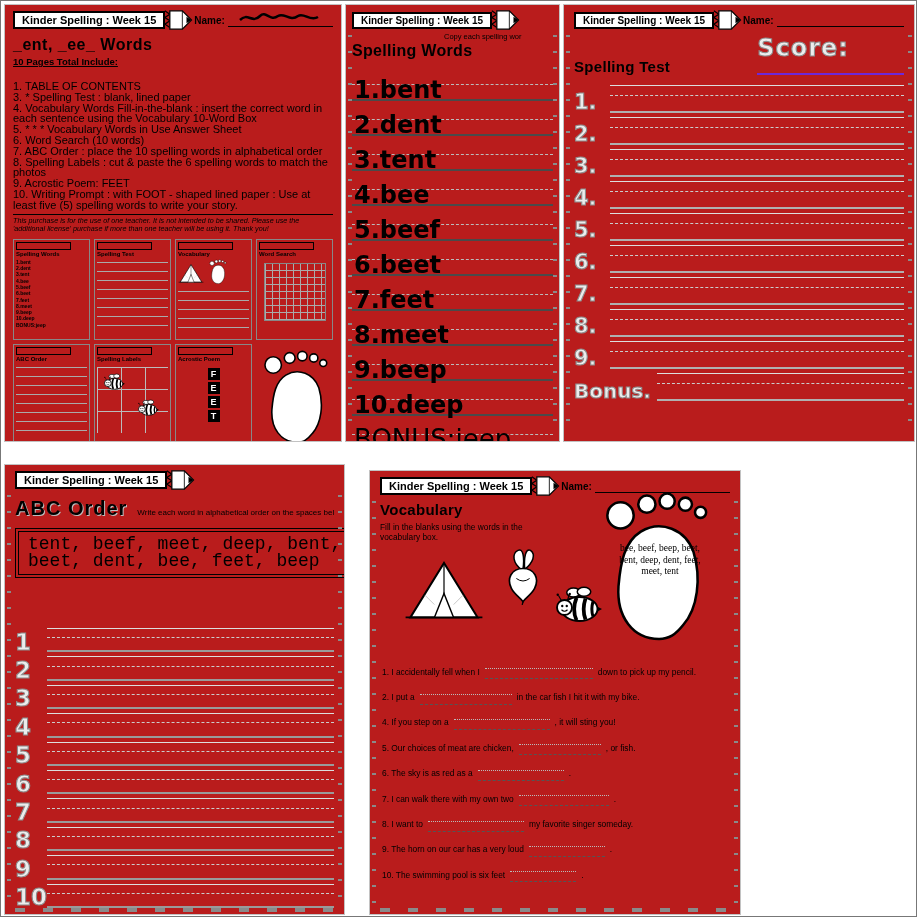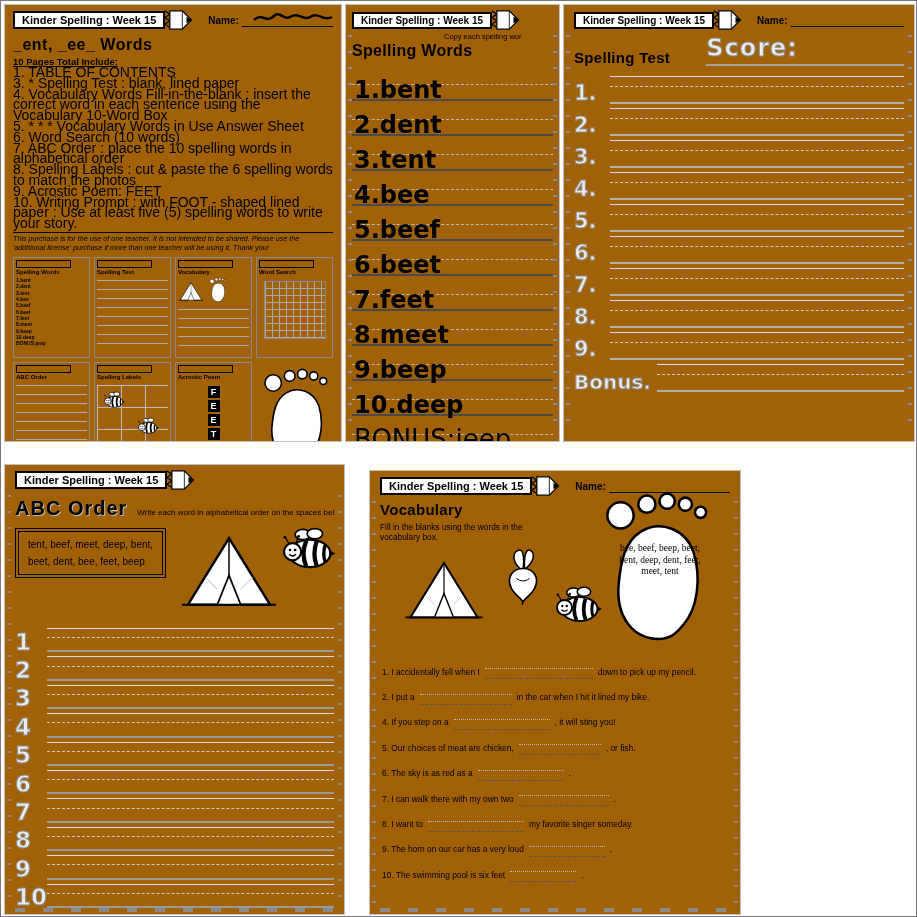--- a/index.html
+++ b/index.html
@@ -1,47 +1,47 @@
 <!DOCTYPE html>
 <html><head>
 <meta charset="utf-8">
 <style>
   html,body{margin:0;padding:0;background:#fff}
   .canvas{position:relative;width:917px;height:917px;background:#fff;border:1px solid #777;
           font-family:"Liberation Sans",sans-serif;color:#000;overflow:hidden;box-sizing:border-box}
-  .page{position:absolute;background:#a16207;border:1px solid #c2c2c2;box-sizing:border-box;overflow:hidden}
+  .page{position:absolute;background:#b91c1c;border:1px solid #c2c2c2;box-sizing:border-box;overflow:hidden}
   #p1{left:3px;top:3px;width:338px;height:438px;padding:4px 8px}
   #p2{left:344px;top:3px;width:215px;height:438px;padding:4px 6px}
   #p3{left:562px;top:3px;width:352px;height:438px;padding:4px 10px}
   #p4{left:3px;top:463px;width:341px;height:451px;padding:4px 10px}
   #p5{left:368px;top:469px;width:372px;height:445px;padding:4px 10px;position:absolute}
 
   
   .cut-l,.cut-r{position:absolute;top:30px;bottom:10px;width:4px;
       background:repeating-linear-gradient(180deg,#8a8a8a 0 2px,transparent 2px 16px)}
   .cut-l{left:2px}.cut-r{right:2px}
   .cut-b{position:absolute;left:10px;right:10px;bottom:2px;height:4px;
       background:repeating-linear-gradient(90deg,#8a8a8a 0 10px,transparent 10px 28px)}
 
   
   .hdr-row{display:flex;align-items:center;position:relative;z-index:2}
   .hdr-box{border:2px solid #000;padding:1px 7px;font-weight:bold;font-size:11px;white-space:nowrap;background:#fff}
   .pencil{width:30px;height:22px;flex:0 0 auto;margin-left:-1px}
-  .name-wrap{display:flex;align-items:flex-end;flex:1;margin-left:14px;position:relative}
+  .name-wrap{display:flex;align-items:flex-end;flex:1;position:relative}
   .name-label{font-weight:bold;font-size:10px;line-height:12px}
   .name-line{flex:1;border-bottom:1.5px solid #000;height:12px;margin-left:3px;position:relative}
   .scribble{position:absolute;left:10px;top:-4px}
 
   
   .ol{color:#ececec;-webkit-text-stroke:1.1px #8d8d8d;font-weight:bold;font-family:"DejaVu Sans",sans-serif}
 
   
   .p1-title{font-size:16px;font-weight:bold;margin:5px 0 2px;letter-spacing:.5px}
   .p1-sub{font-size:9.5px;font-weight:bold;text-decoration:underline}
-  .p1-items{font-size:14px;line-height:10.8px;margin-top:0}
+  .p1-items{font-size:11px;line-height:10.8px;margin-top:14px}
   .p1-hr{border:none;border-top:1px solid #000;margin:3px 0 2px}
   .p1-note{font-size:7.2px;font-style:italic;line-height:8.6px}
   .thumb-grid{display:grid;grid-template-columns:repeat(4,1fr);gap:4px;margin-top:5px}
   .thumb{border:1px solid #888;height:101px;padding:2px;overflow:hidden;position:relative;box-sizing:border-box}
   .thumb.nob{border:none}
   .mini-hdr{height:6px;border:1px solid #000;width:75%}
   .mini-label{font-size:6px;font-weight:bold;line-height:9px;white-space:nowrap;overflow:hidden}
   .mini-words{font-size:5px;line-height:6.3px;font-weight:bold}
   .mini-lines{height:68px;margin-top:3px;background:repeating-linear-gradient(180deg,#aaa 0 1px,transparent 1px 9px)}
   .ws-grid{height:56px;width:60px;margin:4px auto 0;border:1px solid #888;
@@ -62,37 +62,37 @@
   .w-rows{margin-top:2px}
   .w-row{height:33px;position:relative;border-bottom:2px solid #4a4a4a}
   .w-row::before{content:"";position:absolute;left:0;right:0;top:55%;border-top:1px dashed #bbb}
   .w-text{position:absolute;left:2px;bottom:-3px;font-size:24px;font-weight:bold;
       font-family:"DejaVu Sans",sans-serif;line-height:.95;z-index:1}
   .w-bonus{font-weight:400;font-size:26px}
 
   
   .p3-titlerow{display:flex;align-items:flex-end;margin-top:5px}
   .p3-title{font-size:15px;font-weight:bold;white-space:nowrap;letter-spacing:.3px}
-  .score-wrap{flex:1;margin-left:36px;border-bottom:2px solid #a3a3a3;padding-bottom:4px}
+  .score-wrap{flex:1;margin-left:87px;border-bottom:2px solid #6d28d9;padding-bottom:13px}
   .score{font-size:24px;letter-spacing:1px;line-height:1}
   .t-rows{margin-top:6px}
   .t-row{display:flex;height:32px;position:relative}
   .t-num{width:36px;font-size:21px;align-self:flex-end;line-height:1;flex:0 0 auto}
   .t-bonus{width:auto;font-size:20px;padding-right:6px}
   .t-line{flex:1;position:relative;border-bottom:2px solid #b0b0b0}
   .t-line::before{content:"";position:absolute;left:0;right:0;top:48%;border-top:1px dashed #ccc}
   .t-line::after{content:"";position:absolute;left:0;right:0;top:4px;border-top:1px solid #ddd}
 
   
   .p4-titlerow{display:flex;align-items:baseline;margin-top:6px}
   .p4-title{font-size:20px;font-weight:900;letter-spacing:1px;white-space:nowrap;text-shadow:1px 1px 0 #bdbdbd}
   .p4-instr{font-size:8px;margin-left:10px;white-space:nowrap;overflow:hidden}
   .p4-content{display:flex;align-items:flex-start;margin-top:8px;height:94px}
-  .word-box{border:4px double #000;padding:4px 9px;font-family:Liberation Sans, sans-serif;
-      font-size:10px;line-height:17px;white-space:nowrap}
+  .word-box{border:4px double #000;padding:4px 9px;font-family:Liberation Mono, monospace;
+      font-size:18px;line-height:17px;white-space:nowrap}
   .p4-tent{width:98px;height:84px;margin-left:14px;flex:0 0 auto}
   .p4-bee{width:56px;height:48px;margin-left:2px;margin-top:-2px;flex:0 0 auto}
   .a-rows{margin-top:2px}
   .a-row{display:flex;height:28.4px}
   .a-num{width:28px;font-size:23px;align-self:flex-end;line-height:.9;flex:0 0 auto}
   .a-line{flex:1;position:relative;border-bottom:2px solid #9a9a9a;margin-left:4px}
   .a-line::before{content:"";position:absolute;left:0;right:0;top:50%;border-top:1px dashed #ccc}
   .a-line::after{content:"";position:absolute;left:0;right:0;top:4px;border-top:1px solid #ddd}
 
   
@@ -496,21 +496,21 @@
 
     <div class="sent-list">
       <div class="sent">
           <span>1.  I accidentally fell when I</span>
           <span class="blank" style="width:108px"></span>
           <span>down to pick up my pencil.</span>
         </div>
       <div class="sent">
           <span>2.  I put a</span>
           <span class="blank" style="width:92px"></span>
-          <span>in the car when I hit it lined my bike.</span>
+          <span>in the car fish I hit it with my bike.</span>
         </div>
       <div class="sent">
           <span>4.  If you step on a</span>
           <span class="blank" style="width:96px"></span>
           <span>, it will sting you!</span>
         </div>
       <div class="sent">
           <span>5.  Our choices of meat are chicken,</span>
           <span class="blank" style="width:82px"></span>
           <span>, or fish.</span>

